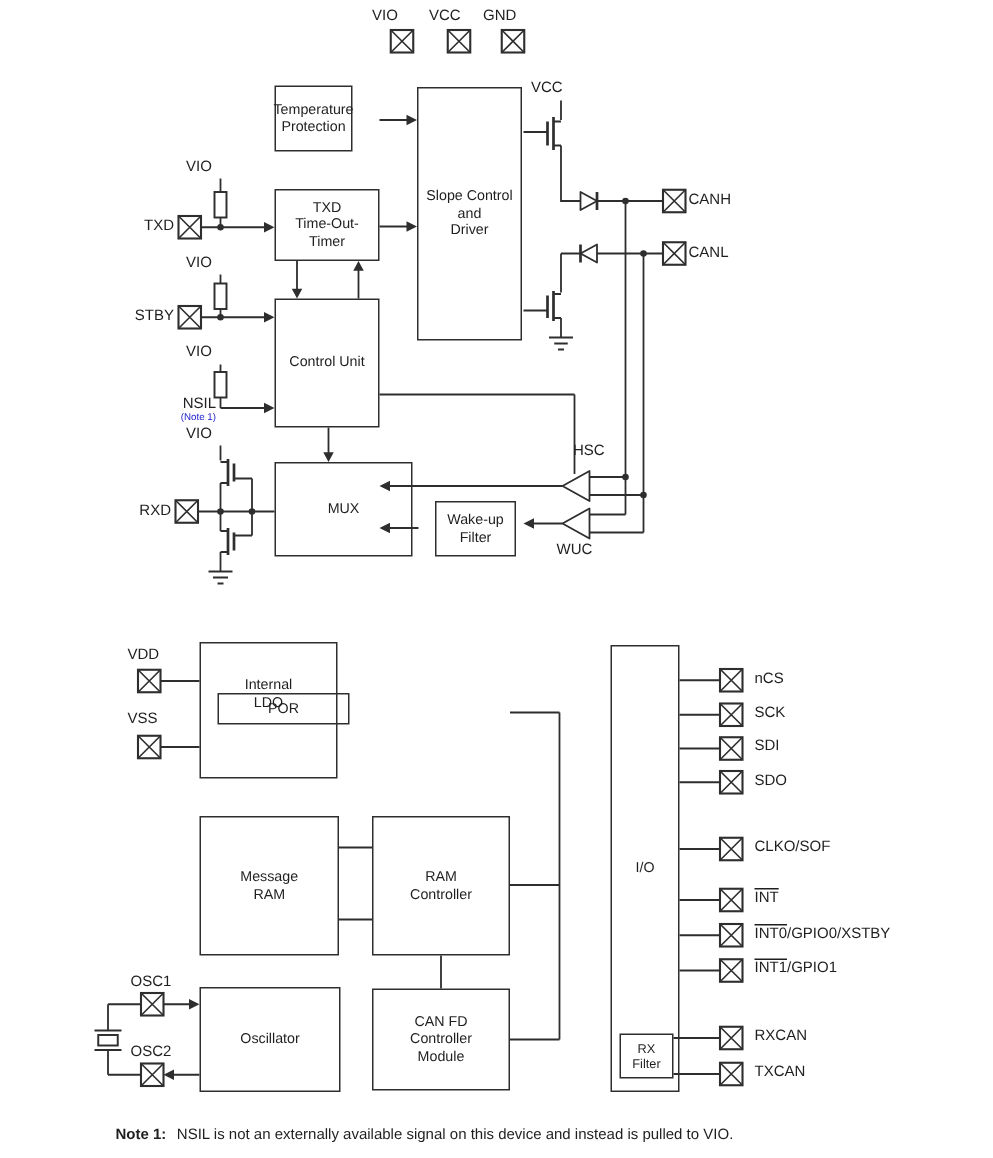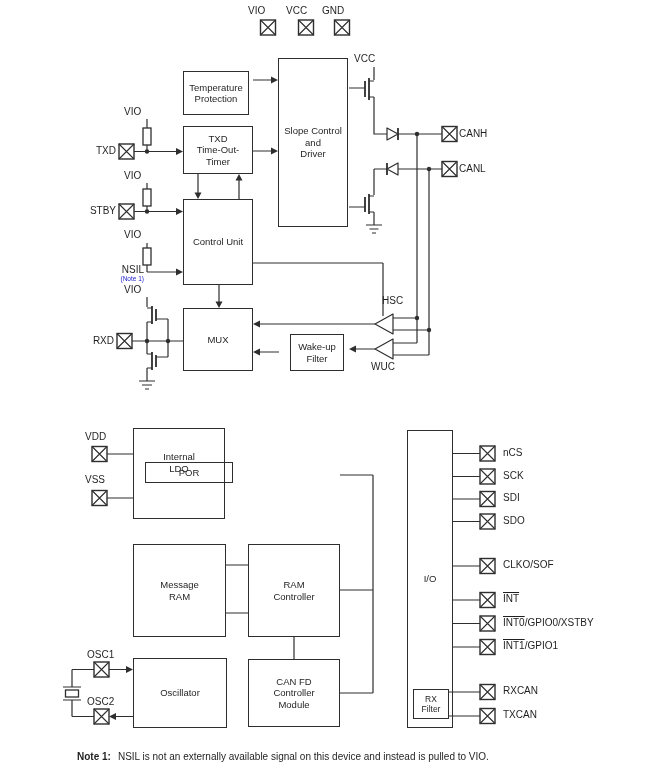--- a/index.html
+++ b/index.html
@@ -140,38 +140,38 @@
     <use href="#xbox" x="480" y="491.5"></use>
     <use href="#xbox" x="480" y="514"></use>
     <use href="#xbox" x="480" y="558.5"></use>
     <use href="#xbox" x="480" y="592.5"></use>
     <use href="#xbox" x="480" y="616"></use>
     <use href="#xbox" x="480" y="639.5"></use>
     <use href="#xbox" x="480" y="684.5"></use>
     <use href="#xbox" x="480" y="708.5"></use>
   </svg>
 
-  <div class="block" style="left:183px;top:71px;width:66px;height:44px">
+  <div class="block" style="left:183px;top:57px;width:52px;height:44px">
       <span>Temperature
 Protection</span>
     </div>
   <div class="block" style="left:183px;top:126px;width:70px;height:48px">
       <span>TXD
 Time-Out-
 Timer</span>
     </div>
   <div class="block" style="left:278px;top:58px;width:70px;height:169px">
       <span>Slope Control
 and
 Driver</span>
     </div>
   <div class="block" style="left:183px;top:199px;width:70px;height:86px">
       <span>Control Unit</span>
     </div>
-  <div class="block" style="left:183px;top:308px;width:70px;height:63px">
+  <div class="block" style="left:183px;top:308px;width:92px;height:63px">
       <span>MUX</span>
     </div>
   <div class="block" style="left:290px;top:334px;width:54px;height:37px">
       <span>Wake-up
 Filter</span>
     </div>
 
   <div class="block" style="left:133px;top:428px;width:92px;height:91px;padding-bottom:22px">
       <span>Internal
 LDO</span>

